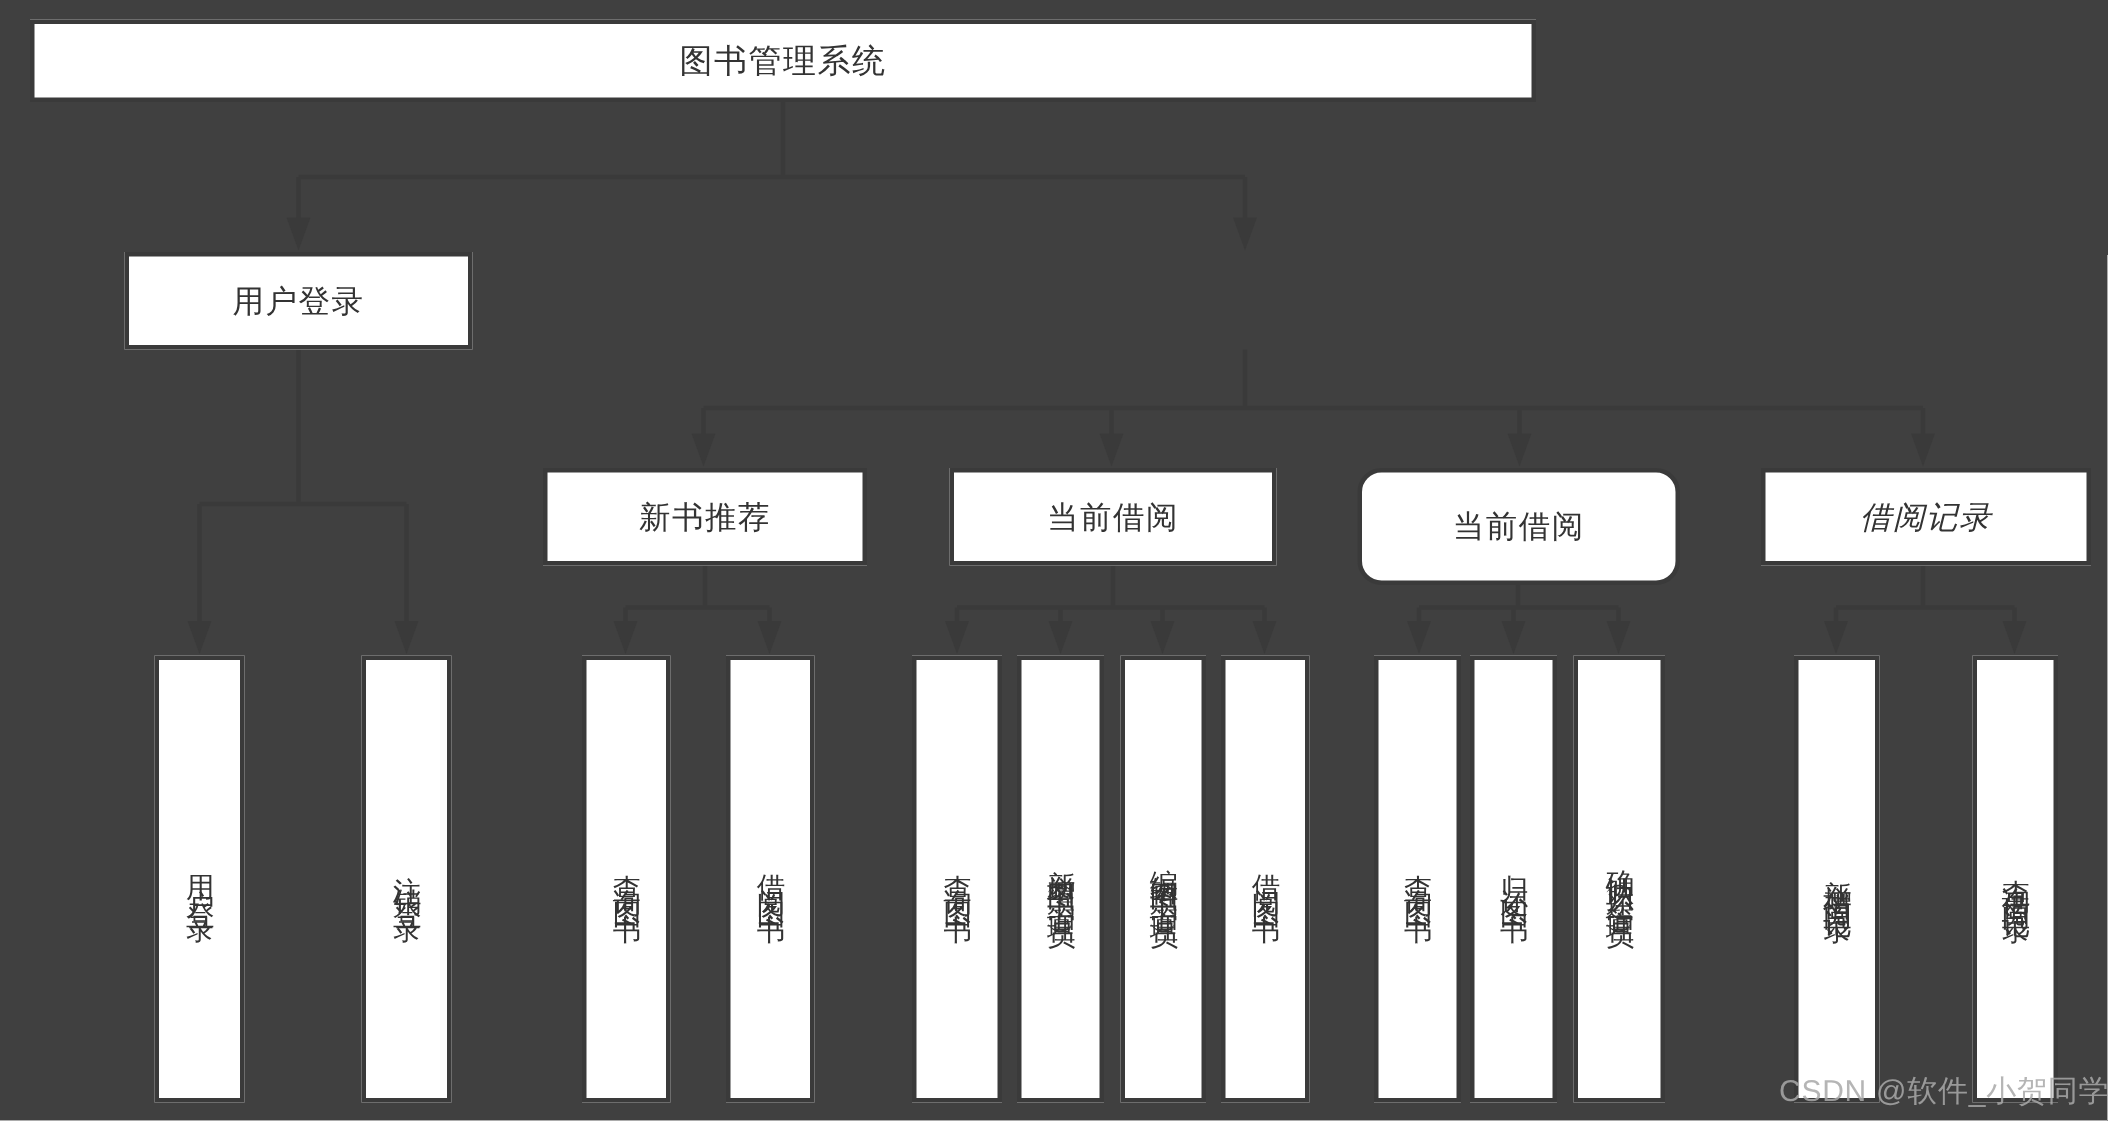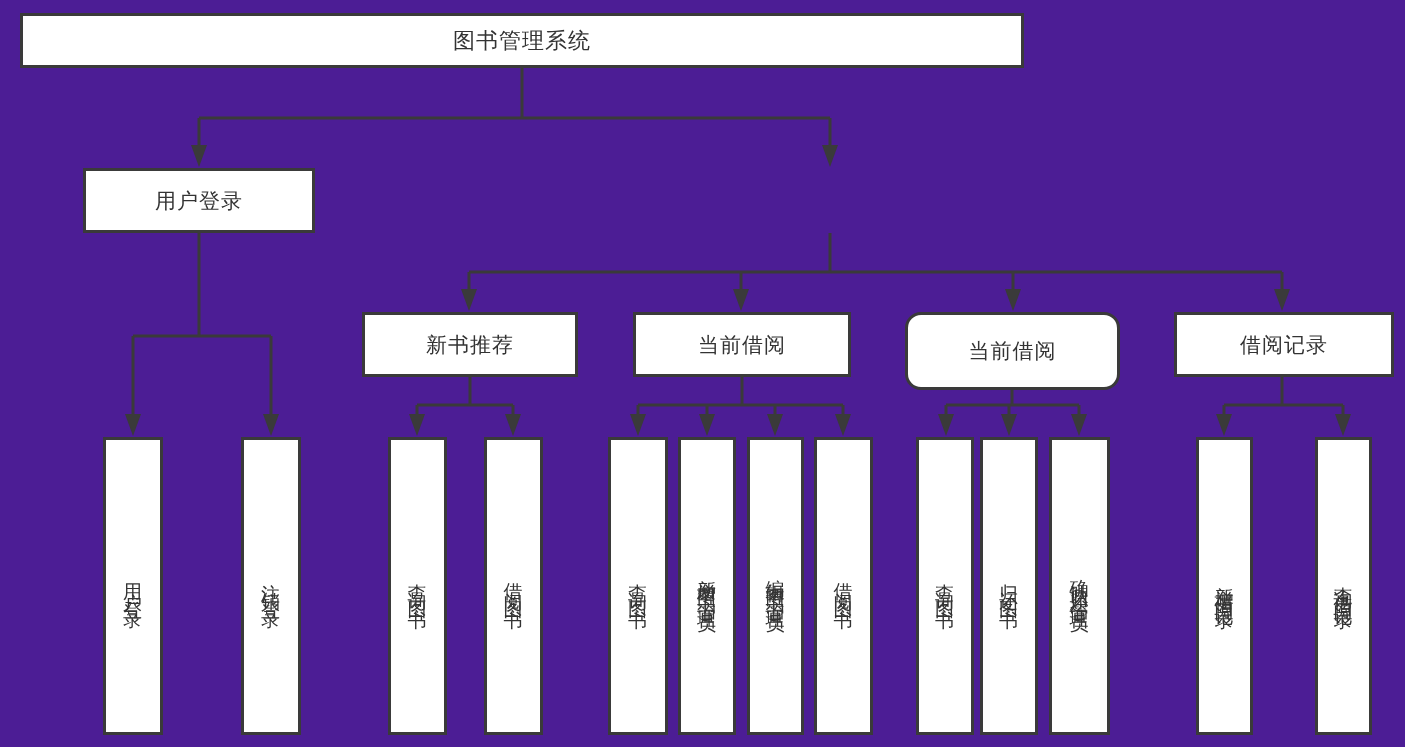--- a/index.html
+++ b/index.html
@@ -1,20 +1,20 @@
 <!DOCTYPE html>
 <html><head>
 <meta charset="utf-8">
 <style>
   html, body { margin: 0; padding: 0; background: #ffffff; }
   .stage {
     position: relative;
     width: 1405px;
     height: 747px;
-    background: #4c1d95;
+    background: #404040;
     font-family: "Liberation Sans", "DejaVu Sans", sans-serif;
     overflow: hidden;
   }
   svg.connectors {
     position: absolute;
     left: 0; top: 0;
     width: 1405px; height: 747px;
     z-index: 1;
   }
   .node {
@@ -105,21 +105,21 @@
 
   <div class="node h-text" style="left:362px; top:312px; width:216px; height:65px;">
     <span>新书推荐</span>
   </div>
   <div class="node h-text" style="left:633px; top:312px; width:218px; height:65px;">
     <span>当前借阅</span>
   </div>
   <div class="node h-text" style="left:905px; top:312px; width:215px; height:78px;border-radius:16px;">
     <span>当前借阅</span>
   </div>
-  <div class="node h-text" style="left:1174px; top:312px; width:220px; height:65px;">
+  <div class="node h-text" style="left:1174px; top:312px; width:220px; height:65px;font-style:italic;">
     <span>借阅记录</span>
   </div>
 
   <div class="node" style="left:103px; top:437px; width:60px; height:298px;">
     <span class="v-text">用户登录</span>
   </div>
   <div class="node" style="left:241px; top:437px; width:60px; height:298px;">
     <span class="v-text">注销登录</span>
   </div>
 
@@ -153,14 +153,15 @@
     <span class="v-tight">确认归还（管理员）</span>
   </div>
 
   <div class="node" style="left:1196px; top:437px; width:57px; height:298px;">
     <span class="v-tight">新增借阅记录</span>
   </div>
   <div class="node" style="left:1315px; top:437px; width:57px; height:298px;">
     <span class="v-tight">查询借阅记录</span>
   </div>
 
+  <div class="watermark">CSDN @软件_小贺同学</div>
 
 </div>
 
 </body></html>

